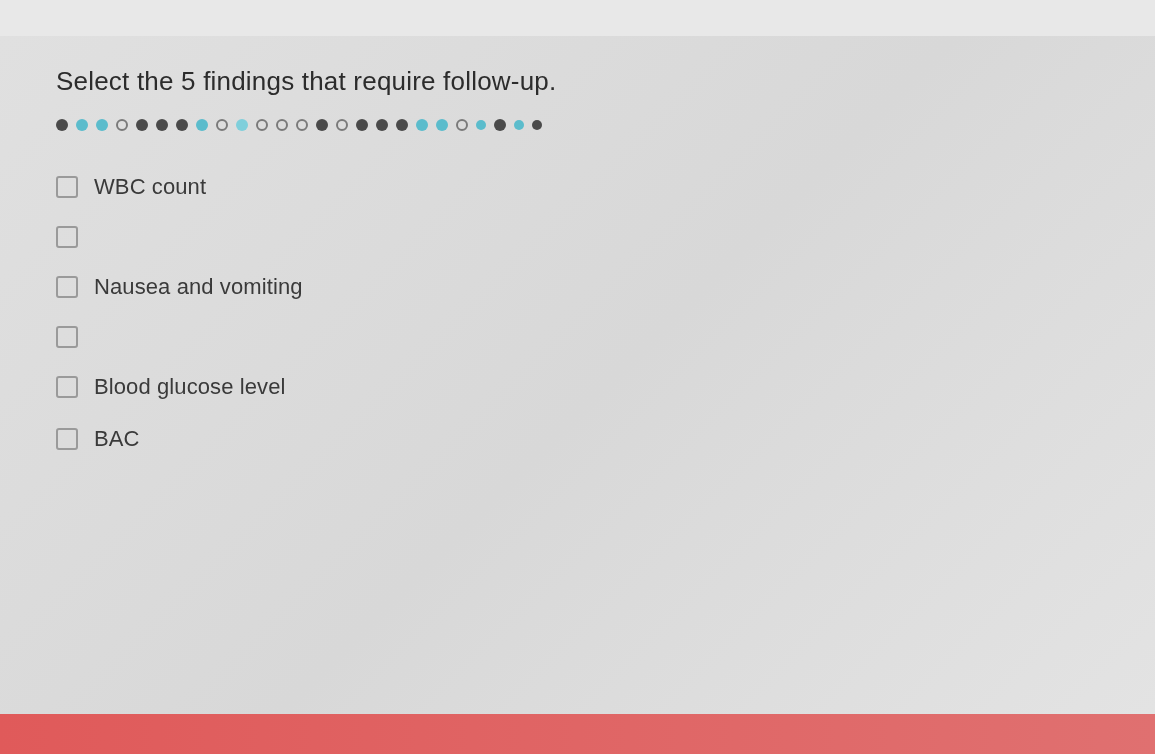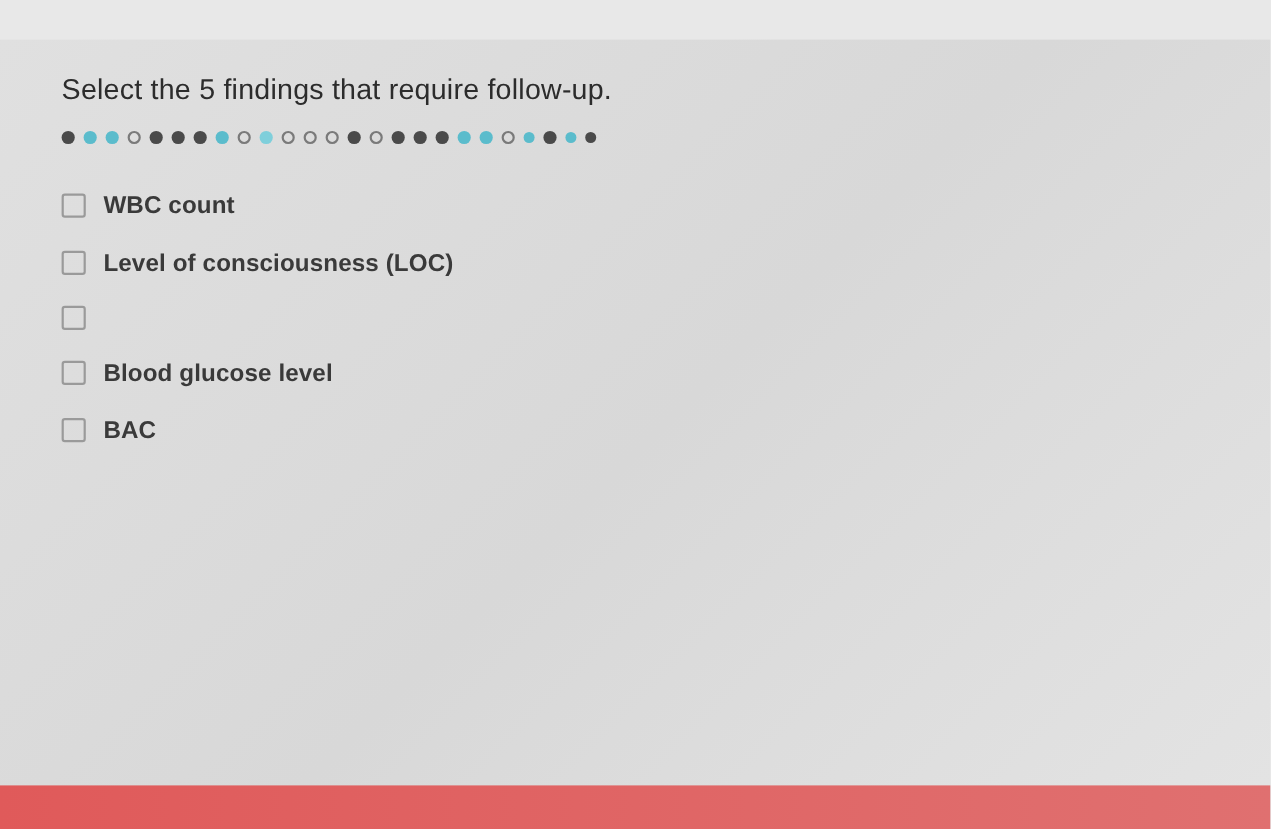--- a/index.html
+++ b/index.html
@@ -103,21 +103,21 @@
     }
 
     .checkbox:checked {
       background-color: #5bbccc;
       border-color: #5bbccc;
     }
 
     .item-label {
       font-size: 22px;
       color: #3a3a3a;
-      font-weight: 700;
+      font-weight: 400;
       letter-spacing: 0.1px;
     }
 
     .bottom-bar {
       position: absolute;
       bottom: 0;
       left: 0;
       right: 0;
       height: 40px;
       background: linear-gradient(to right, #e05a5a, #e07070);
@@ -161,21 +161,24 @@
       <div class="dot small-filled"></div>
     </div>
 
   <div class="checklist" id="checklist-container">
   <div class="checklist-item">
         <input type="checkbox" class="checkbox" style="">
         <span class="item-label">WBC count</span>
       </div>
       <div class="checklist-item">
         <input type="checkbox" class="checkbox" style="">
-        <span class="item-label">Level of consciousness (LOC)</span>
+      </div>
+      <div class="checklist-item">
+        <input type="checkbox" class="checkbox" style="">
+        <span class="item-label">Nausea and vomiting</span>
       </div>
       <div class="checklist-item">
         <input type="checkbox" class="checkbox" style="">
       </div>
       <div class="checklist-item">
         <input type="checkbox" class="checkbox" style="">
         <span class="item-label">Blood glucose level</span>
       </div>
       <div class="checklist-item">
         <input type="checkbox" class="checkbox" style="">

